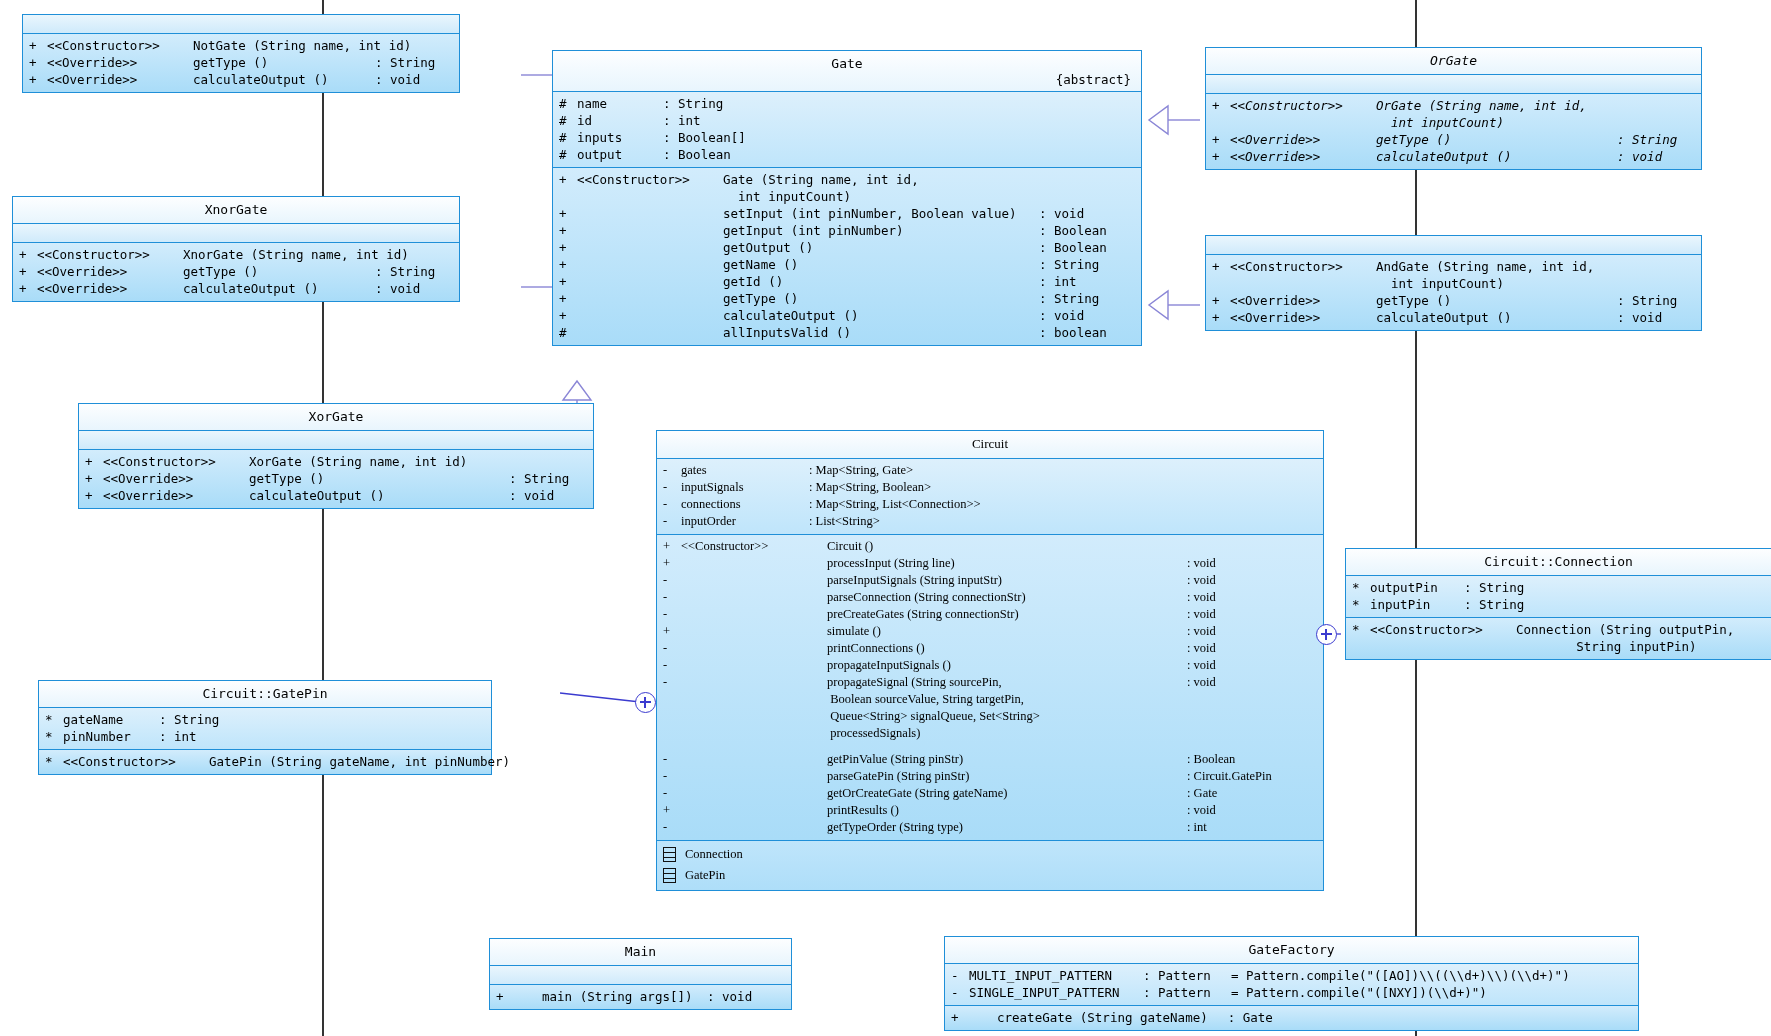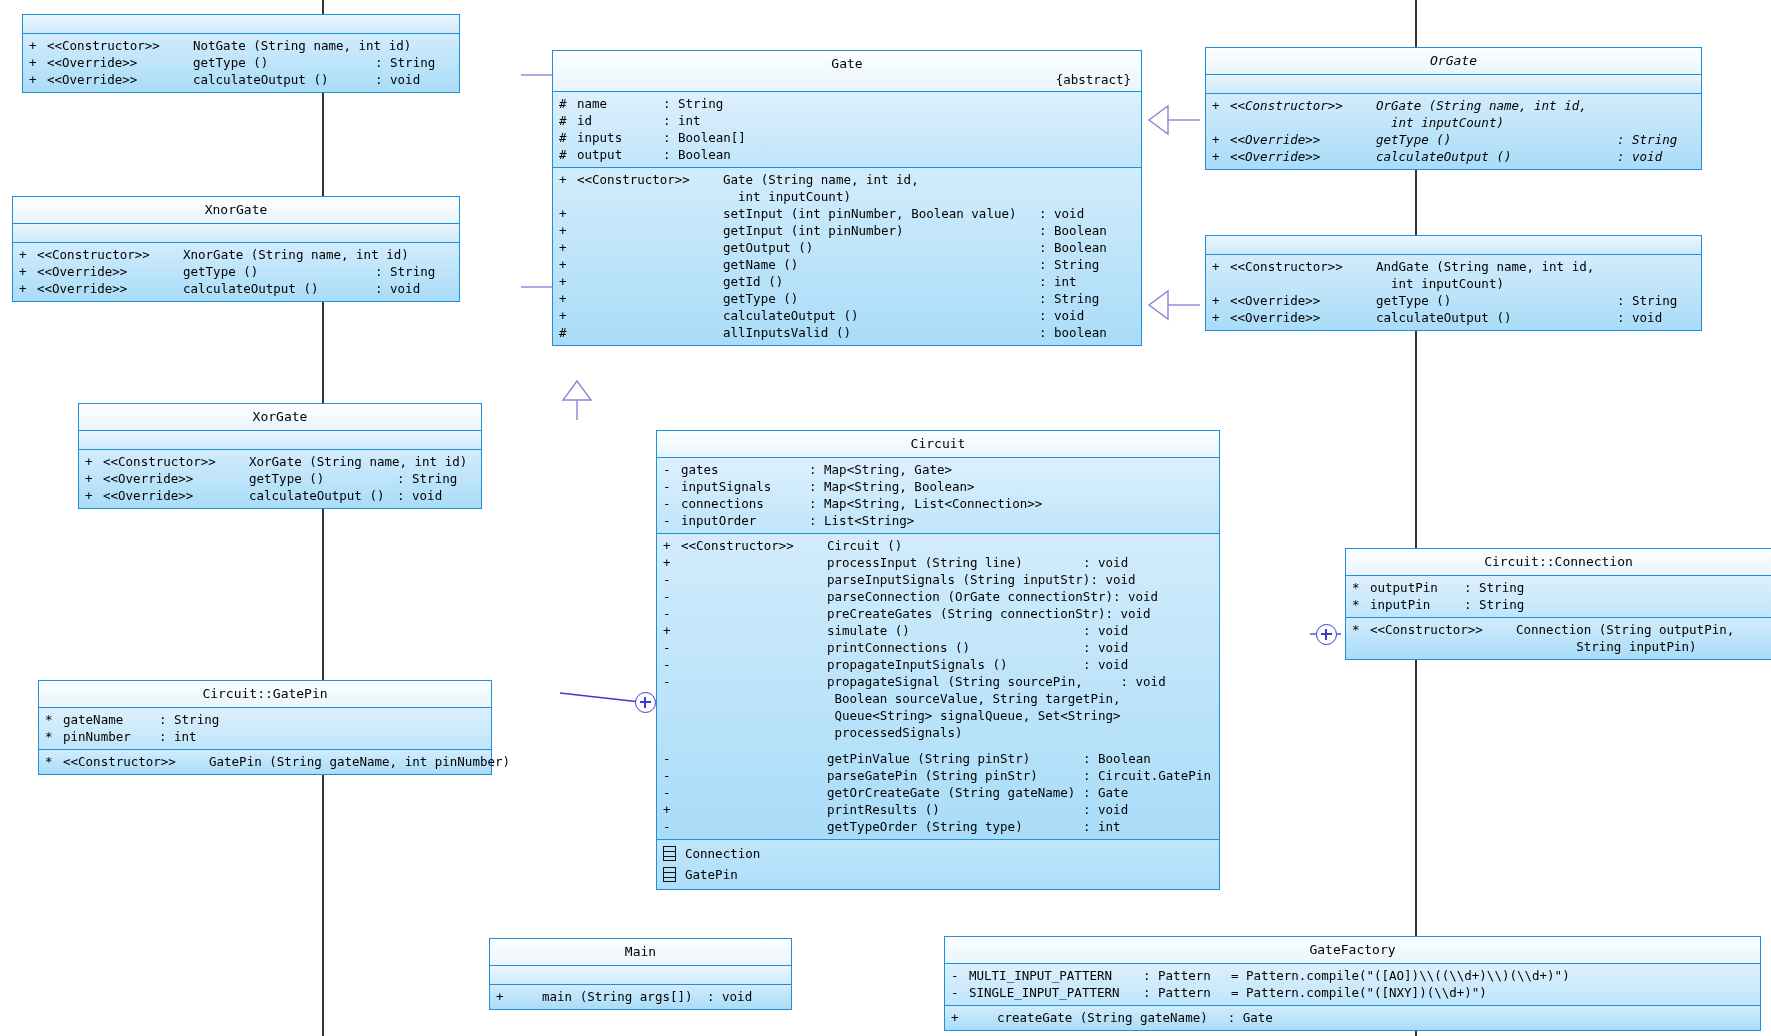--- a/index.html
+++ b/index.html
@@ -123,21 +123,21 @@
     </div>
     <div class="row">
       <span class="vis">+</span>
       <span class="stereo c-st">&lt;&lt;Override&gt;&gt;</span>
       <span class="nm">calculateOutput ()</span>
       <span class="ret c-ret">: void</span>
     </div>
   </div>
 </div>
 
-<div class="uml" style="left:78px;top:403px;width:404px;">
+<div class="uml" style="left:78px;top:403px;width:516px;">
   <div class="sec title">XorGate</div>
   <div class="sec empty"></div>
   <div class="sec ops">
     <div class="row">
       <span class="vis">+</span>
       <span class="stereo c-st">&lt;&lt;Constructor&gt;&gt;</span>
       <span class="nm">XorGate (String name, int id)</span>
       <span class="ret c-ret"></span>
     </div>
     <div class="row">
@@ -285,21 +285,21 @@
     </div>
     <div class="row">
       <span class="vis">+</span>
       <span class="stereo c-st">&lt;&lt;Override&gt;&gt;</span>
       <span class="nm">calculateOutput ()</span>
       <span class="ret c-ret">: void</span>
     </div>
   </div>
 </div>
 
-<div class="uml" style="left:656px;top:430px;width:564px;">
+<div class="uml" style="left:656px;top:430px;width:668px;font-family:Liberation Serif, serif;">
   <div class="sec title">Circuit</div>
   <div class="sec attrs">
     <div class="attrrow">
       <span class="vis">-</span>
       <span class="an" style="width:128px">gates</span>
       <span class="at">: Map&lt;String, Gate&gt;</span>
     </div>
     <div class="attrrow">
       <span class="vis">-</span>
       <span class="an" style="width:128px">inputSignals</span>
@@ -331,21 +331,21 @@
     </div>
     <div class="row">
       <span class="vis">-</span>
       <span class="stereo c-st"></span>
       <span class="nm">parseInputSignals (String inputStr)</span>
       <span class="ret c-ret3">: void</span>
     </div>
     <div class="row">
       <span class="vis">-</span>
       <span class="stereo c-st"></span>
-      <span class="nm">parseConnection (OrGate connectionStr)</span>
+      <span class="nm">parseConnection (String connectionStr)</span>
       <span class="ret c-ret3">: void</span>
     </div>
     <div class="row">
       <span class="vis">-</span>
       <span class="stereo c-st"></span>
       <span class="nm">preCreateGates (String connectionStr)</span>
       <span class="ret c-ret3">: void</span>
     </div>
     <div class="row">
       <span class="vis">+</span>
@@ -470,21 +470,21 @@
   <div class="sec empty"></div>
   <div class="sec ops">
     <div class="row">
       <span class="vis">+</span>
       <span class="nm">main (String args[])</span>
       <span class="ret c-ret">: void</span>
     </div>
   </div>
 </div>
 
-<div class="uml" style="left:944px;top:936px;width:817px;">
+<div class="uml" style="left:944px;top:936px;width:695px;">
   <div class="sec title">GateFactory</div>
   <div class="sec attrs">
     <div class="attrrow">
       <span class="vis">-</span>
       <span class="an" style="width:174px">MULTI_INPUT_PATTERN</span>
       <span class="at" style="width:88px">: Pattern</span>
       <span class="at">= Pattern.compile("([AO])\\((\\d+)\\)(\\d+)")</span>
     </div>
     <div class="attrrow">
       <span class="vis">-</span>

